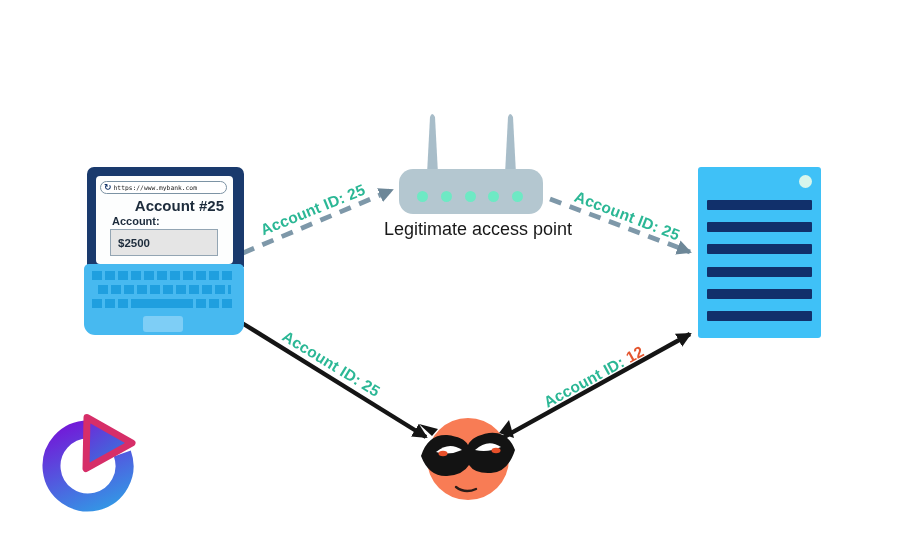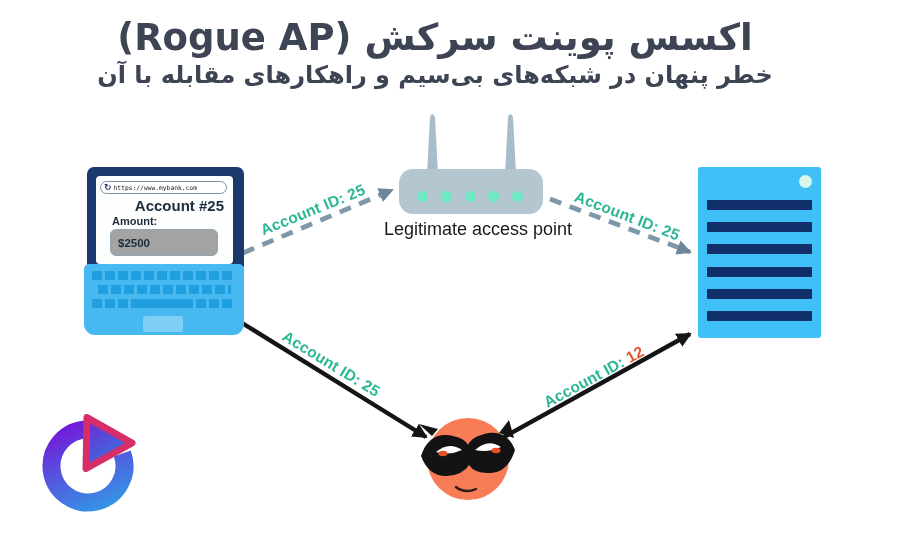--- a/index.html
+++ b/index.html
@@ -14,22 +14,22 @@
 
   
   .bezel{position:absolute;left:87px;top:167px;width:157px;height:100px;background:#1a3a6d;border-radius:7px 7px 0 0;}
   .screen{position:absolute;left:96px;top:176px;width:137px;height:88px;background:#fdfefe;border-radius:4px;}
   .urlbar{position:absolute;left:100px;top:181px;width:127px;height:13px;border:1.5px solid #7c93a4;border-radius:7px;
           background:#fff;display:flex;align-items:center;padding:0 3px;gap:2px;box-sizing:border-box;}
   .refresh{font-size:9px;line-height:9px;color:#1a3a6d;font-weight:bold;}
   .url{font-size:6.3px;color:#222;font-family:"DejaVu Sans Mono","Liberation Mono",monospace;white-space:nowrap;overflow:hidden;}
   .acct{position:absolute;left:96px;top:197px;width:128px;text-align:right;font-size:15px;font-weight:600;color:#1d2c3c;}
   .amt-label{position:absolute;left:112px;top:215px;font-size:11px;font-weight:600;color:#1d2c3c;}
-  .amt-input{position:absolute;left:110px;top:229px;width:108px;height:27px;border:1.5px solid #93a5b3;border-radius:6px;
-             background:#a3a3a3;box-sizing:border-box;font-size:11.5px;font-weight:600;color:#1d2c3c;
+  .amt-input{position:absolute;left:110px;top:229px;width:108px;height:27px;border:1.5px solid #93a5b3;border-radius:0;
+             background:#e5e5e5;box-sizing:border-box;font-size:11.5px;font-weight:600;color:#1d2c3c;
              display:flex;align-items:center;padding-left:7px;}
   .kb{position:absolute;left:84px;top:264px;width:160px;height:71px;background:#47b9f0;border-radius:5px 5px 11px 11px;}
   .key-row{position:absolute;height:9px;background:repeating-linear-gradient(90deg,#1f9fdf 0 10px,rgba(0,0,0,0) 10px 13px);}
   .r1{left:92px;top:271px;width:143px;}
   .r2{left:98px;top:285px;width:133px;}
   .r3{left:92px;top:299px;width:143px;}
   .spacebar{position:absolute;left:131px;top:299px;width:60px;height:9px;background:#1f9fdf;border-radius:2px;}
   .trackpad{position:absolute;left:143px;top:316px;width:40px;height:16px;background:#7ecef6;border-radius:3px;}
 
   
@@ -79,33 +79,29 @@
     <line x1="550" y1="199" x2="690" y2="252" stroke="#7e98a9" stroke-width="4.8" stroke-dasharray="12 9" marker-end="url(#ah-slate)"></line>
 
     <line x1="242" y1="323" x2="426" y2="437" stroke="#151515" stroke-width="4.4" marker-end="url(#ah-black)"></line>
 
     <line x1="504" y1="437" x2="690" y2="334" stroke="#151515" stroke-width="4.4" marker-end="url(#ah-black)"></line>
 
     <path d="M427,174 L430,117 Q432,111 435,117 L438,174 Z" fill="#a8bdc9"></path>
     <path d="M505,174 L508,117 Q510,111 513,117 L516,174 Z" fill="#a8bdc9"></path>
   </svg>
 
-  <div class="title-wrap" dir="rtl">
-    <div class="heading">اکسس پوینت سرکش (Rogue AP)</div>
-    <div class="subheading">خطر پنهان در شبکه‌های بی‌سیم و راهکارهای مقابله با آن</div>
-  </div>
 
   <div class="bezel"></div>
   <div class="screen"></div>
   <div class="urlbar">
     <span class="refresh">↻</span>
     <span class="url">https://www.mybank.com</span>
   </div>
   <div class="acct">Account #25</div>
-  <div class="amt-label">Amount:</div>
+  <div class="amt-label">Account:</div>
   <div class="amt-input">
     <span>$2500</span>
   </div>
   <div class="kb"></div>
   <div class="key-row r1"></div>
   <div class="key-row r2"></div>
   <div class="key-row r3"></div>
   <div class="spacebar"></div>
   <div class="trackpad"></div>
 

